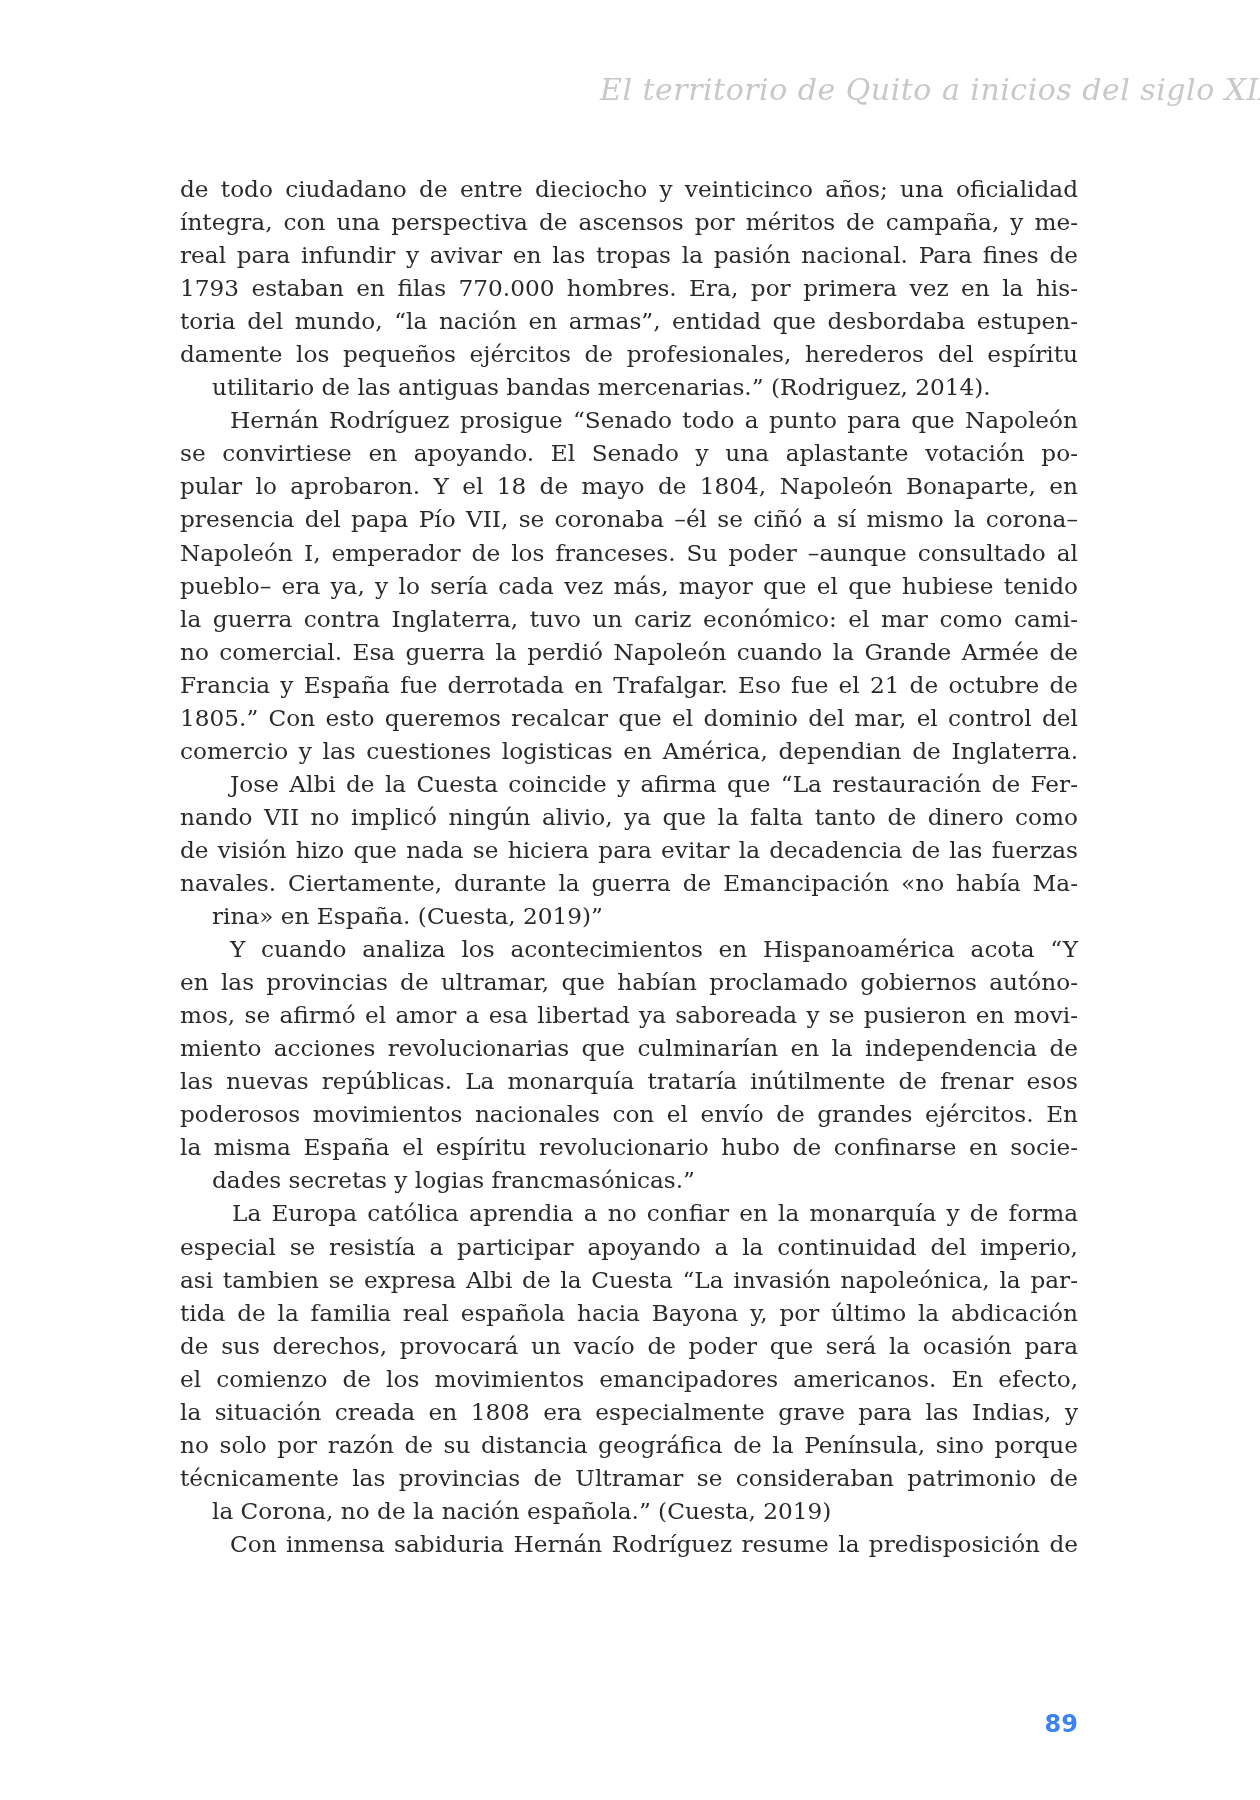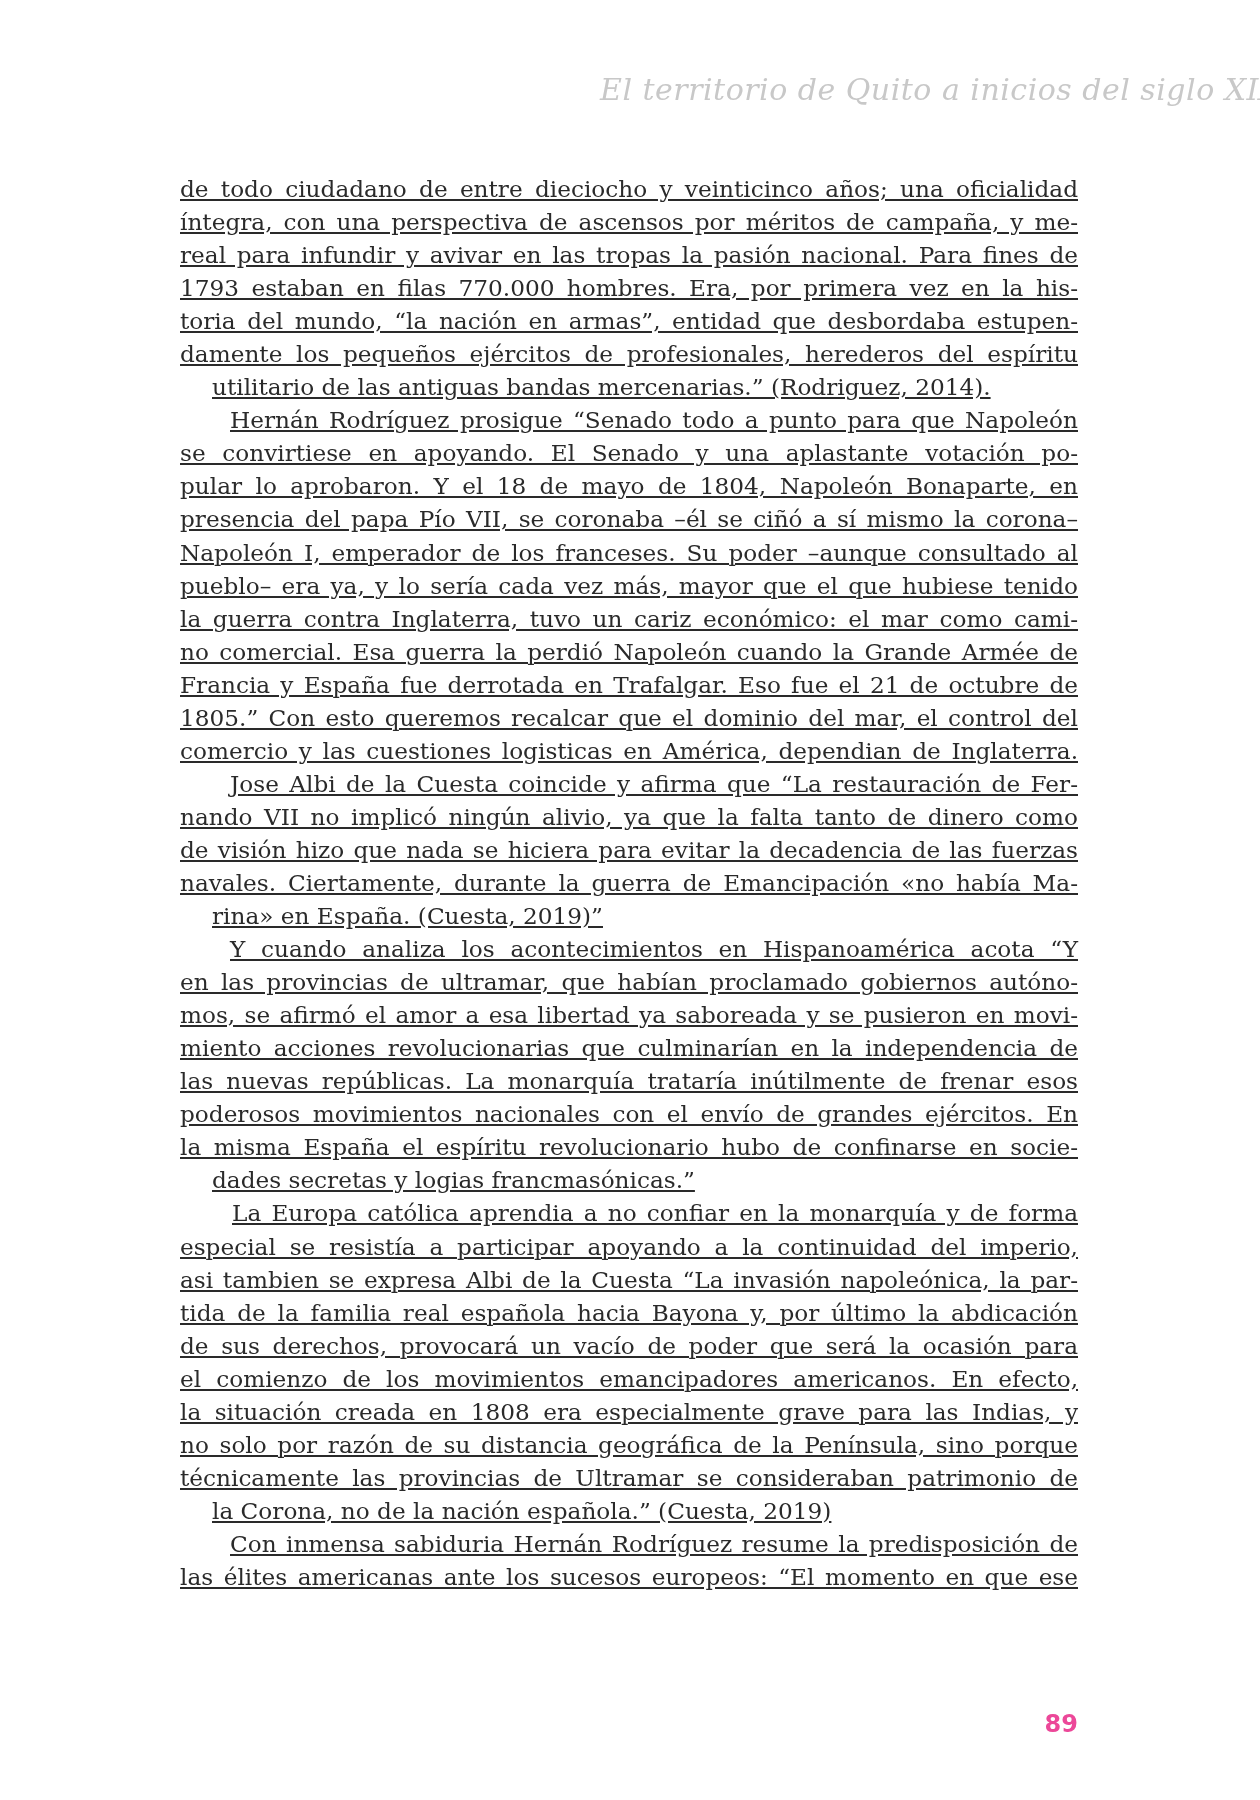--- a/index.html
+++ b/index.html
@@ -13,40 +13,39 @@
     color: #c8c8c8;
     letter-spacing: 0.5px;
     white-space: nowrap;
   }
   .body-text {
     position: absolute; left: 180px; top: 172px; width: 898px;
     font-family: "DejaVu Serif", serif;
     font-size: 23.2px;
     color: #2a2a2a;
     line-height: 33.05px;
-    text-decoration: underline;
   }
   .line {
     display: block;
     white-space: nowrap;
     text-align: justify;
     text-align-last: justify;
     height: 33.05px;
     overflow: visible;
   }
   .line.last { text-align-last: left; margin-left: 32px; }
   .line.indent { padding-left: 50px; }
   .line.indent2 { padding-left: 52px; }
   .page-number {
     position: absolute; left: 1030px; top: 1710px; width: 48px;
     text-align: right;
     font-family: "DejaVu Sans", sans-serif;
     font-weight: bold;
     font-size: 24px;
-    color: #ec4899;
+    color: #3b82f6;
   }
 </style>
 </head>
 <body>
 
 <div class="running-header">El territorio de Quito a inicios del siglo XIX</div>
 
 <div class="body-text">
 
   <div>
@@ -100,17 +99,16 @@
     <span class="line">de sus derechos, provocará un vacío de poder que será la ocasión para</span>
     <span class="line">el comienzo de los movimientos emancipadores americanos. En efecto,</span>
     <span class="line">la situación creada en 1808 era especialmente grave para las Indias, y</span>
     <span class="line">no solo por razón de su distancia geográfica de la Península, sino porque</span>
     <span class="line">técnicamente las provincias de Ultramar se consideraban patrimonio de</span>
     <span class="line last">la Corona, no de la nación española.” (Cuesta, 2019)</span>
   </div>
 
   <div>
     <span class="line indent">Con inmensa sabiduria Hernán Rodríguez resume la predisposición de</span>
-    <span class="line">las élites americanas ante los sucesos europeos: “El momento en que ese</span>
   </div>
 </div>
 
 <div class="page-number">89</div>
 
 </body></html>

